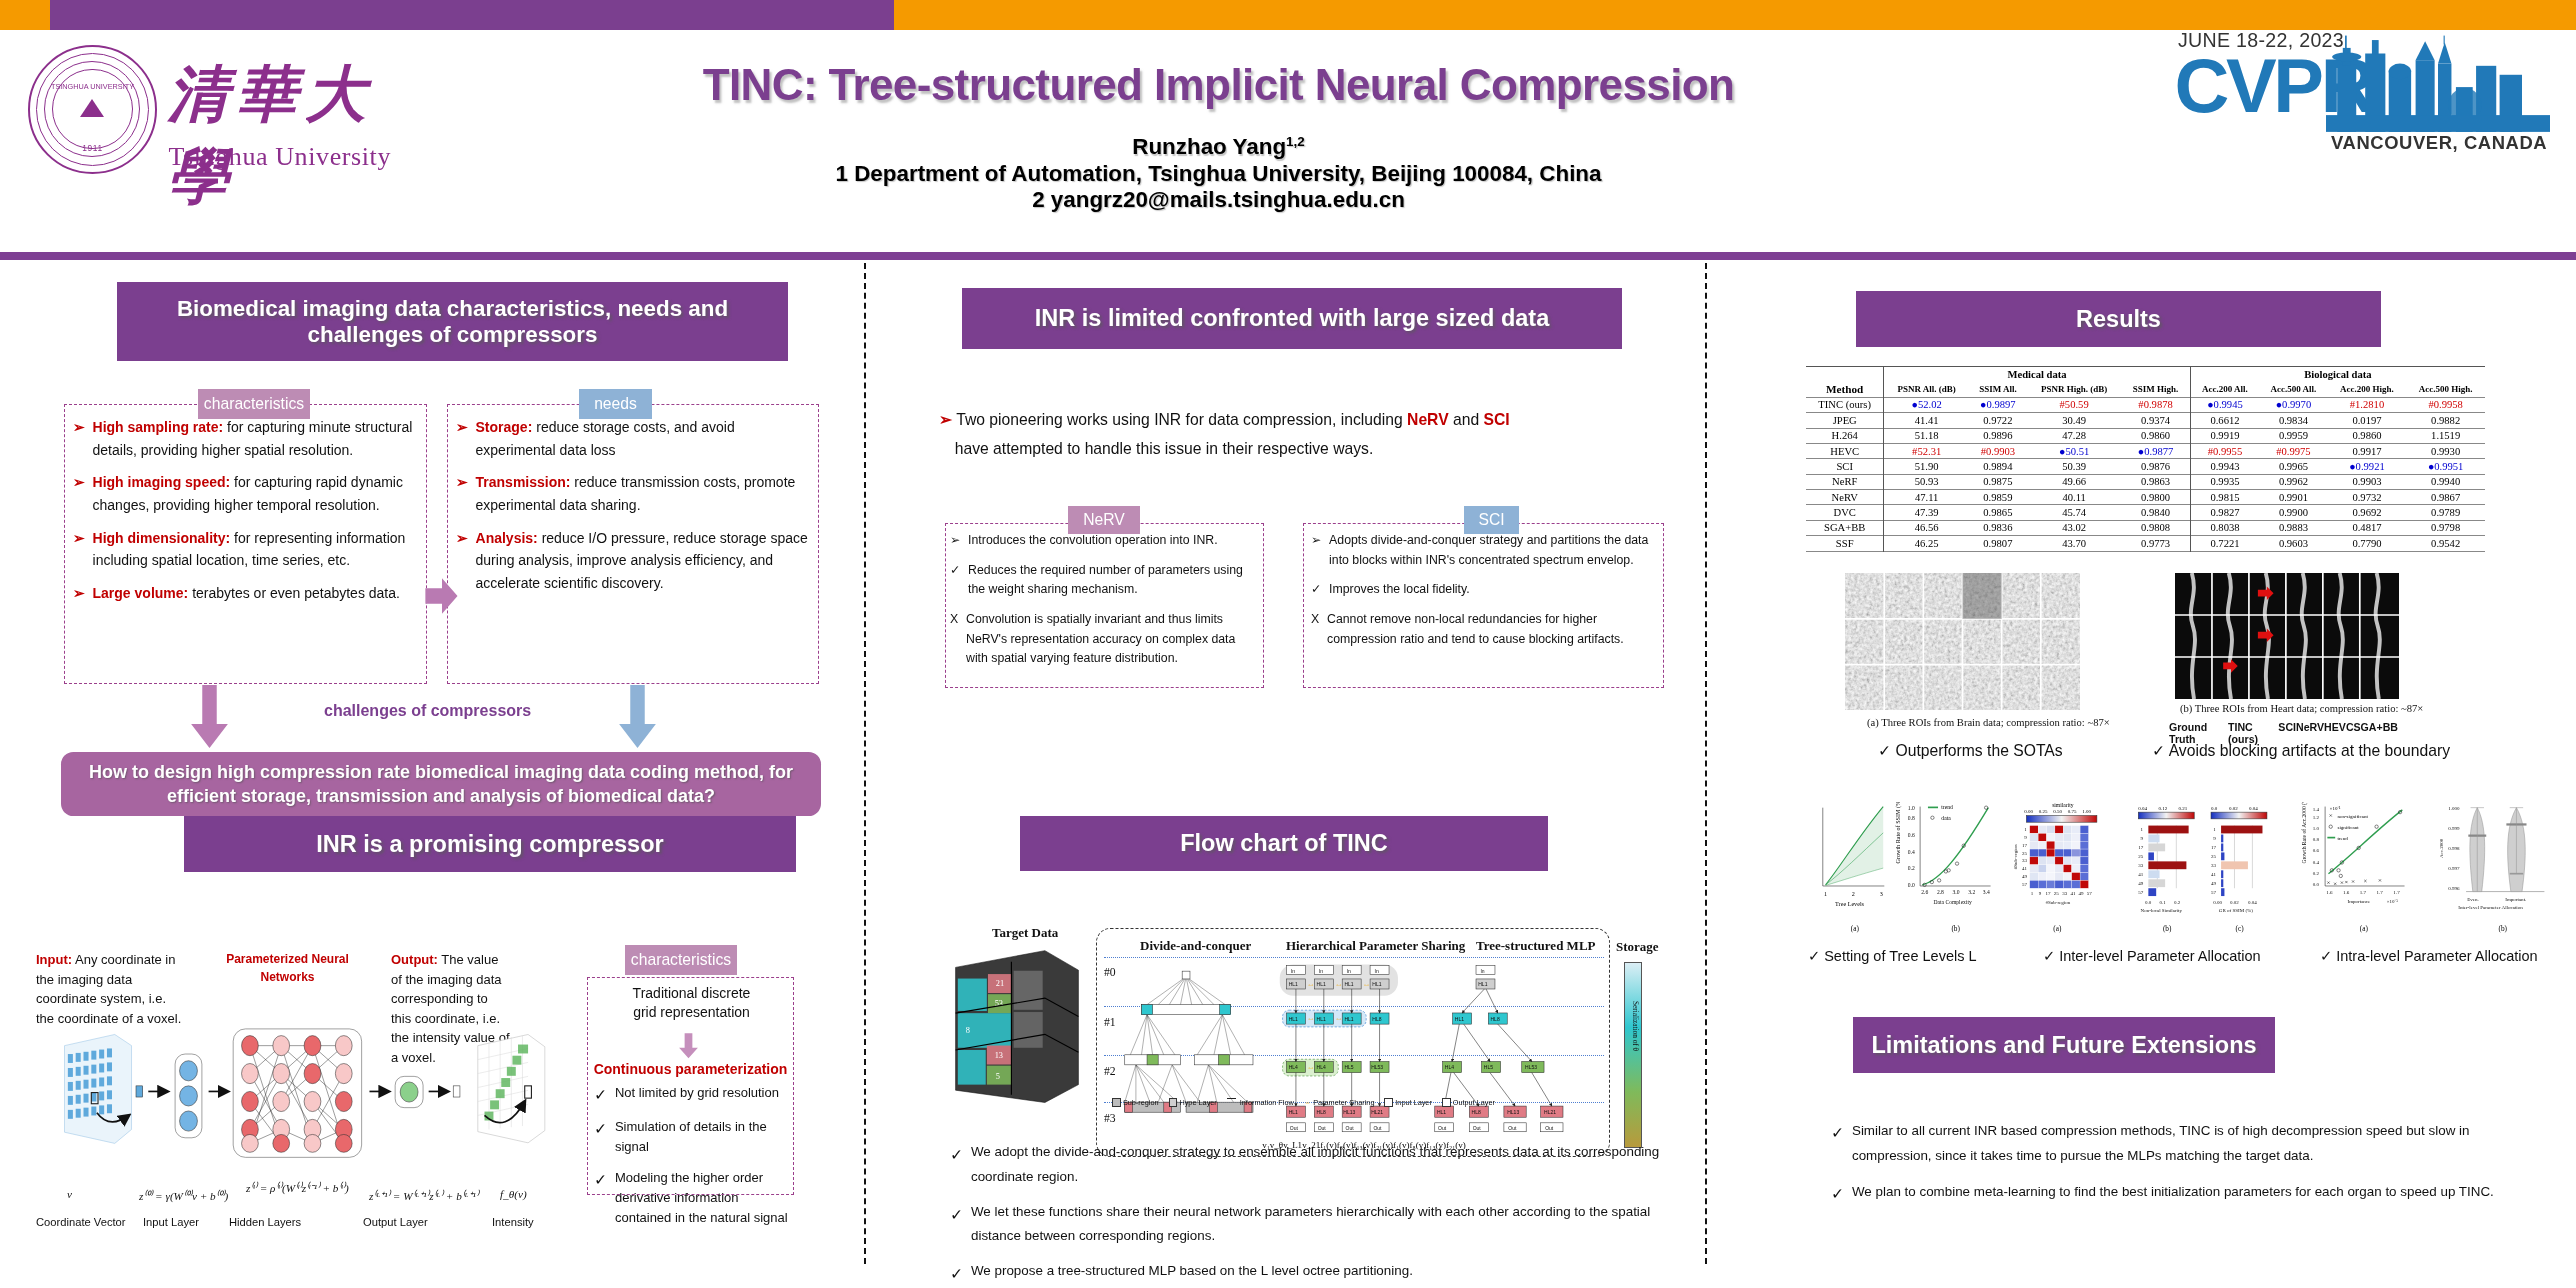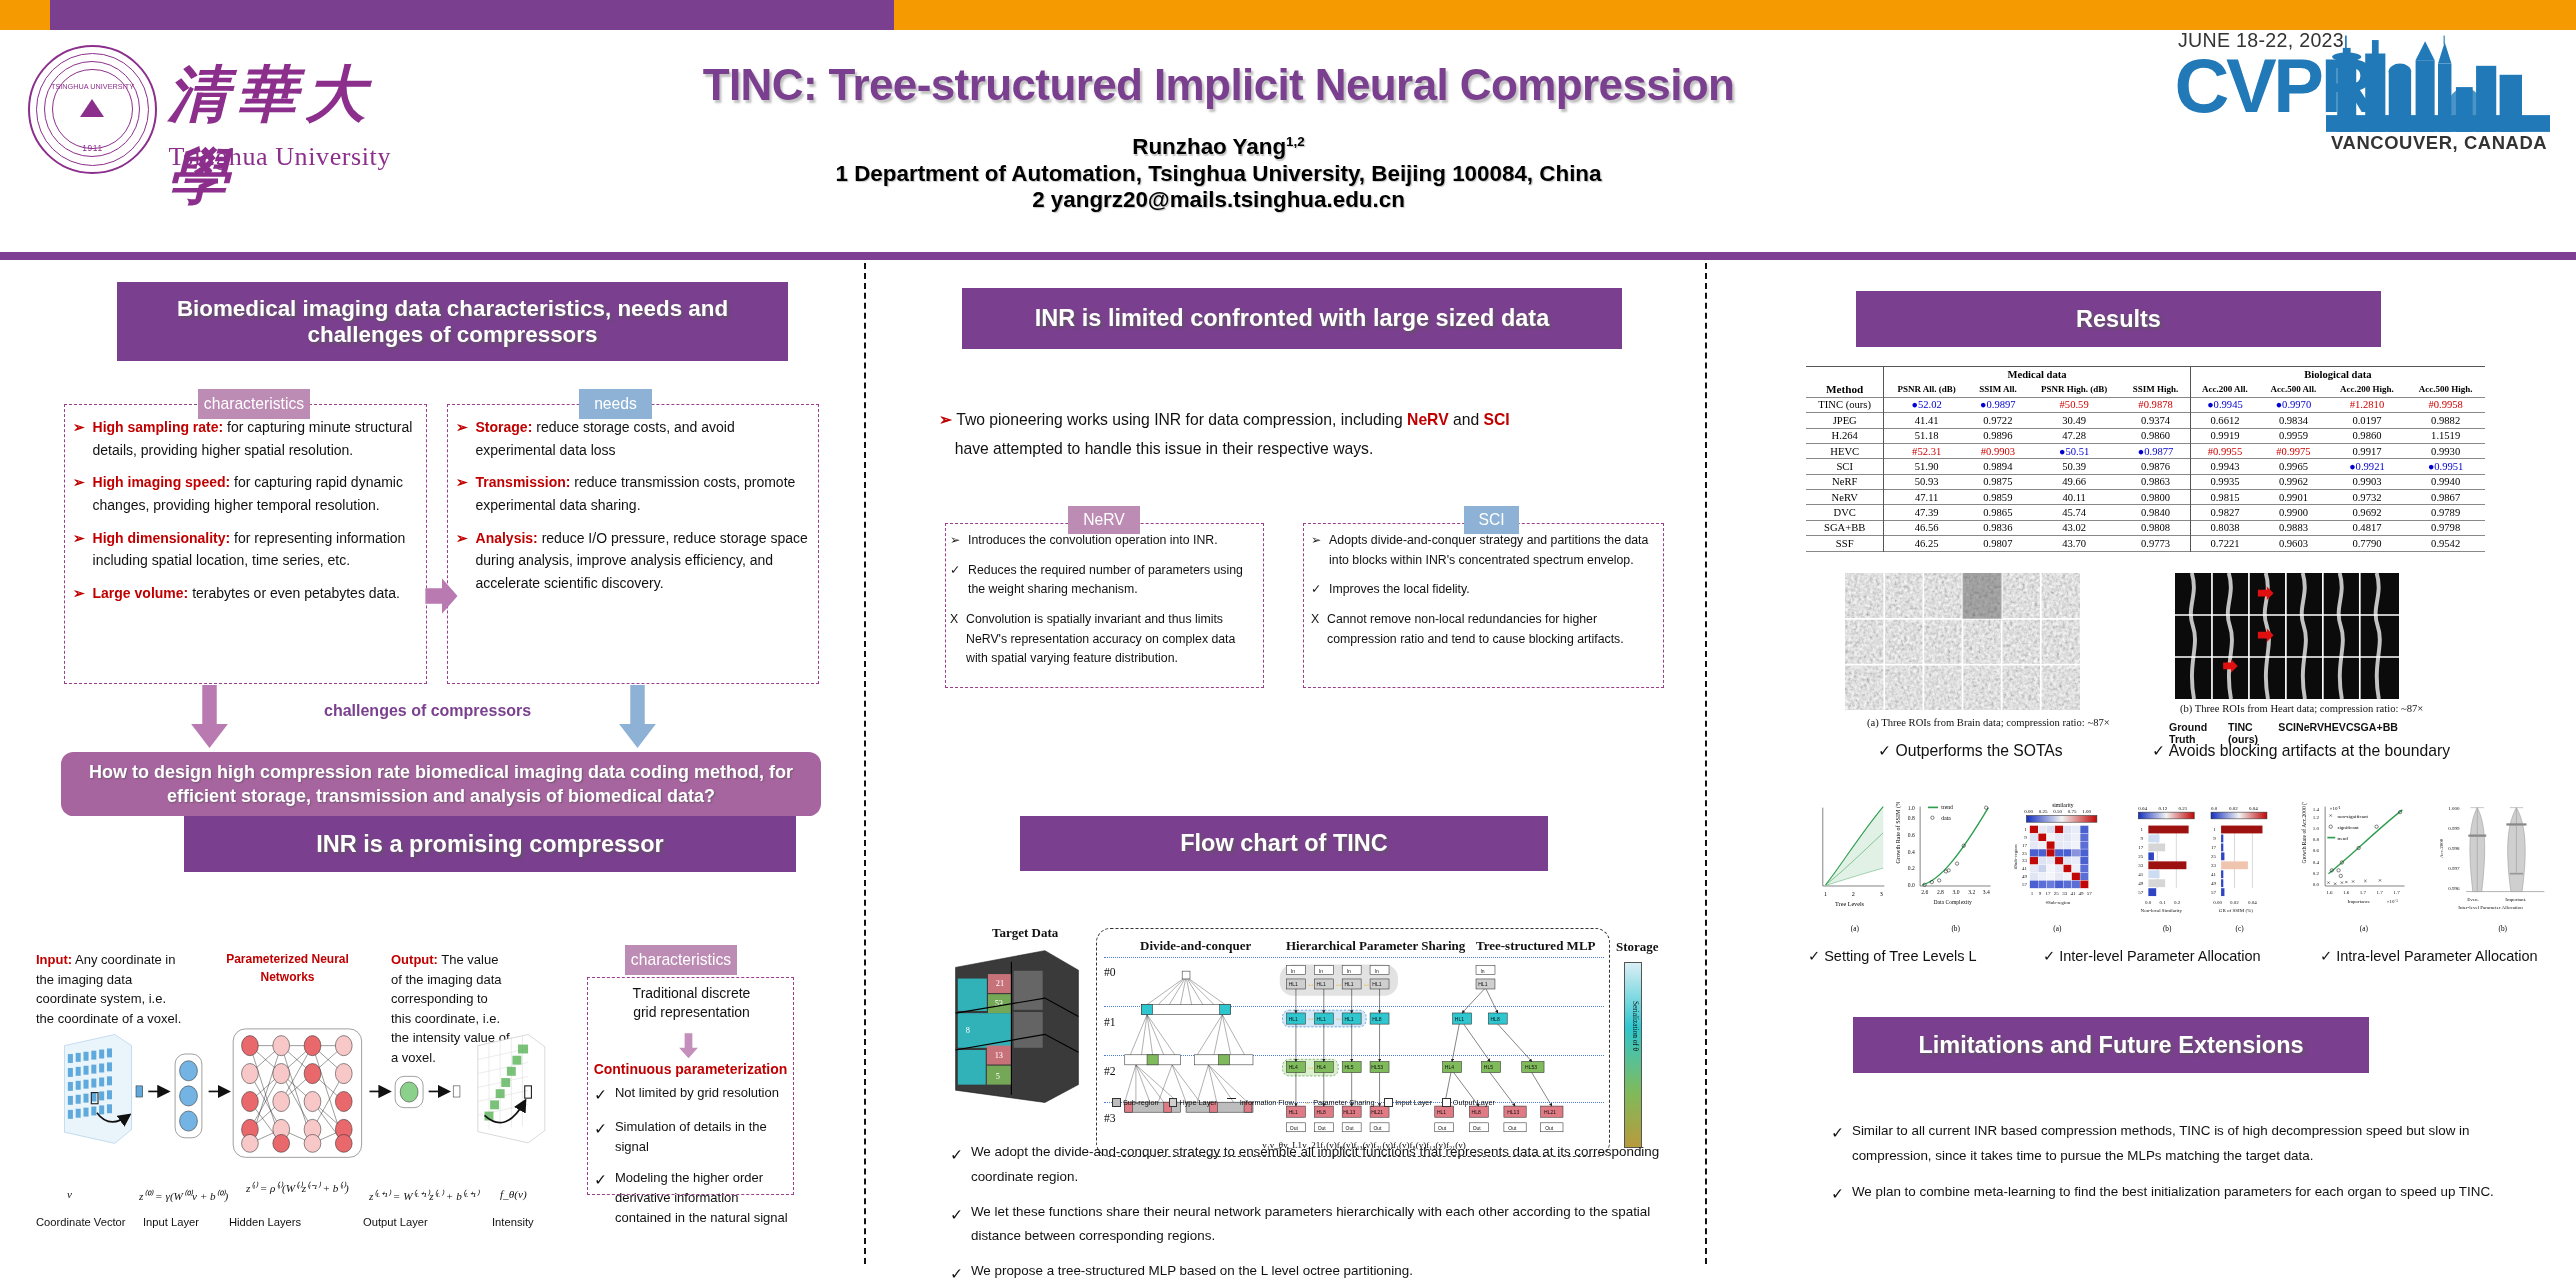--- a/index.html
+++ b/index.html
@@ -1240,21 +1240,21 @@
     </g>
   </svg>
 
   <div class="checkline" style="left:1808px;top:948px;font-size:14.5px;">
     <span>✓</span> <span>Setting of Tree Levels L</span></div>
   <div class="checkline" style="left:2043px;top:948px;font-size:14.5px;">
     <span>✓</span> <span>Inter-level Parameter Allocation</span></div>
   <div class="checkline" style="left:2320px;top:948px;font-size:14.5px;">
     <span>✓</span> <span>Intra-level Parameter Allocation</span></div>
 
-  <div class="banner" style="left:1853px;top:1017px;width:516px;height:56px;">
+  <div class="banner" style="left:1853px;top:1017px;width:422px;height:56px;">
     <span style="font-size:23.5px">Limitations and Future Extensions</span>
   </div>
 
   <div style="position:absolute;left:1831px;top:1118px;width:718px;font-size:13.4px;line-height:1.9;color:#111;">
     <div class="bullet-row">
       <span class="ck">✓</span>
         <span>Similar to all current  INR based compression methods, TINC is of high decompression speed but slow in compression, since it takes time to pursue the MLPs matching the target data.</span>
       </div>
     <div class="bullet-row">
       <span class="ck">✓</span>

